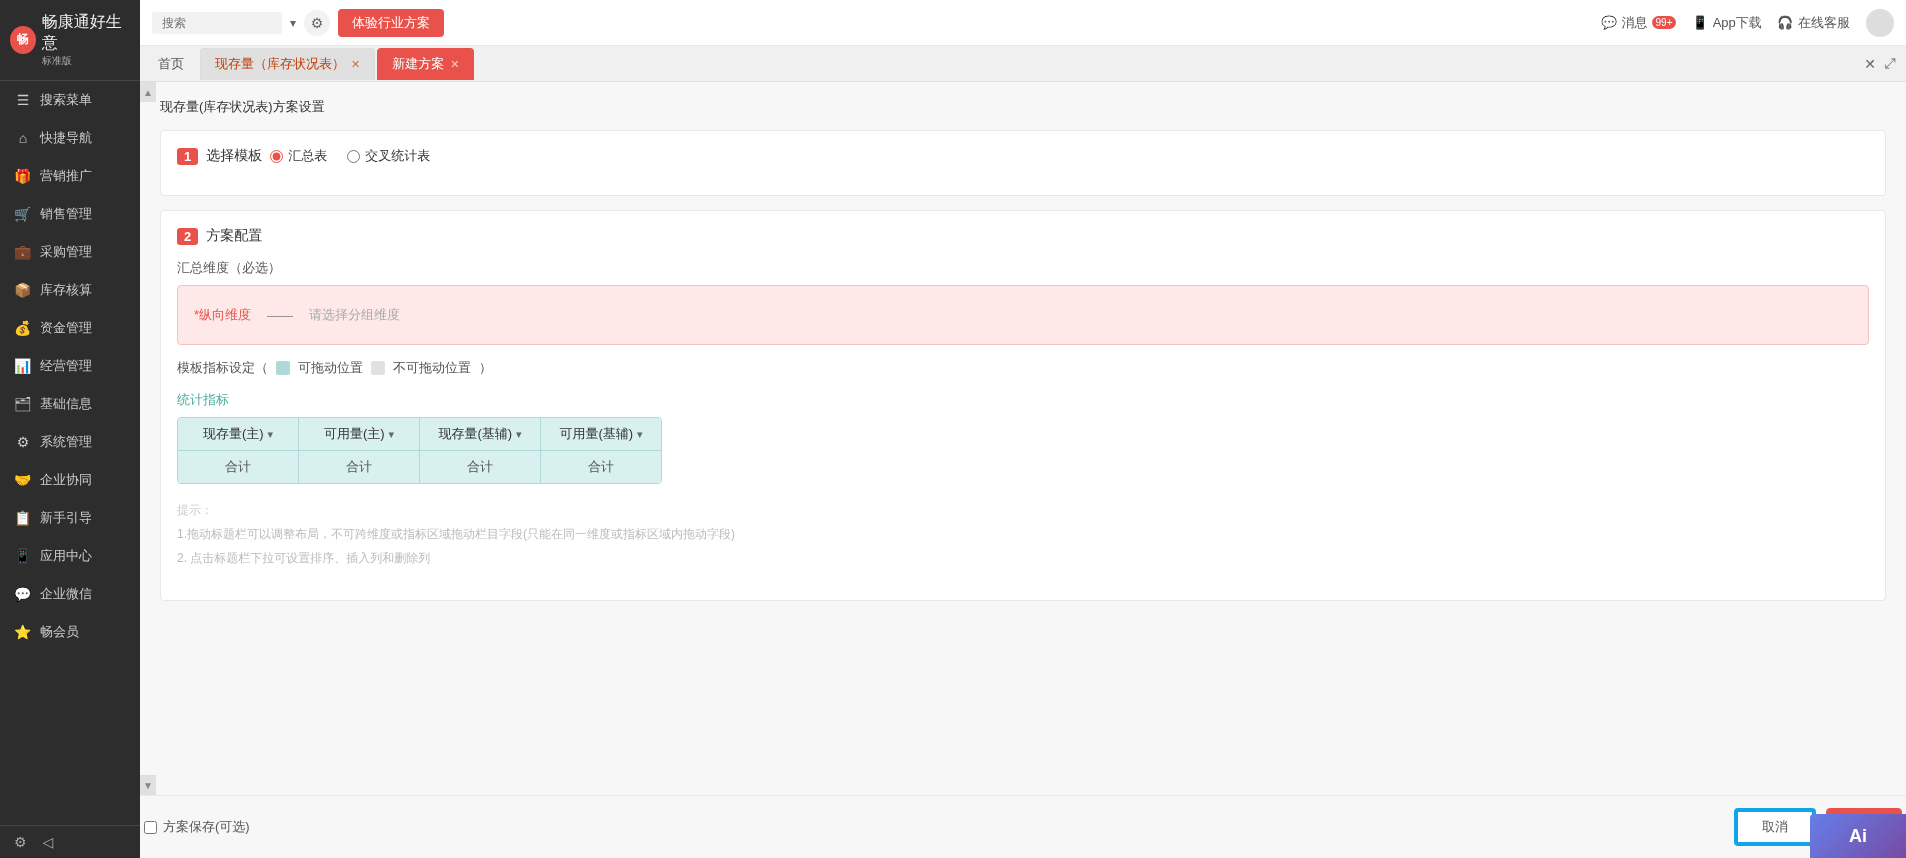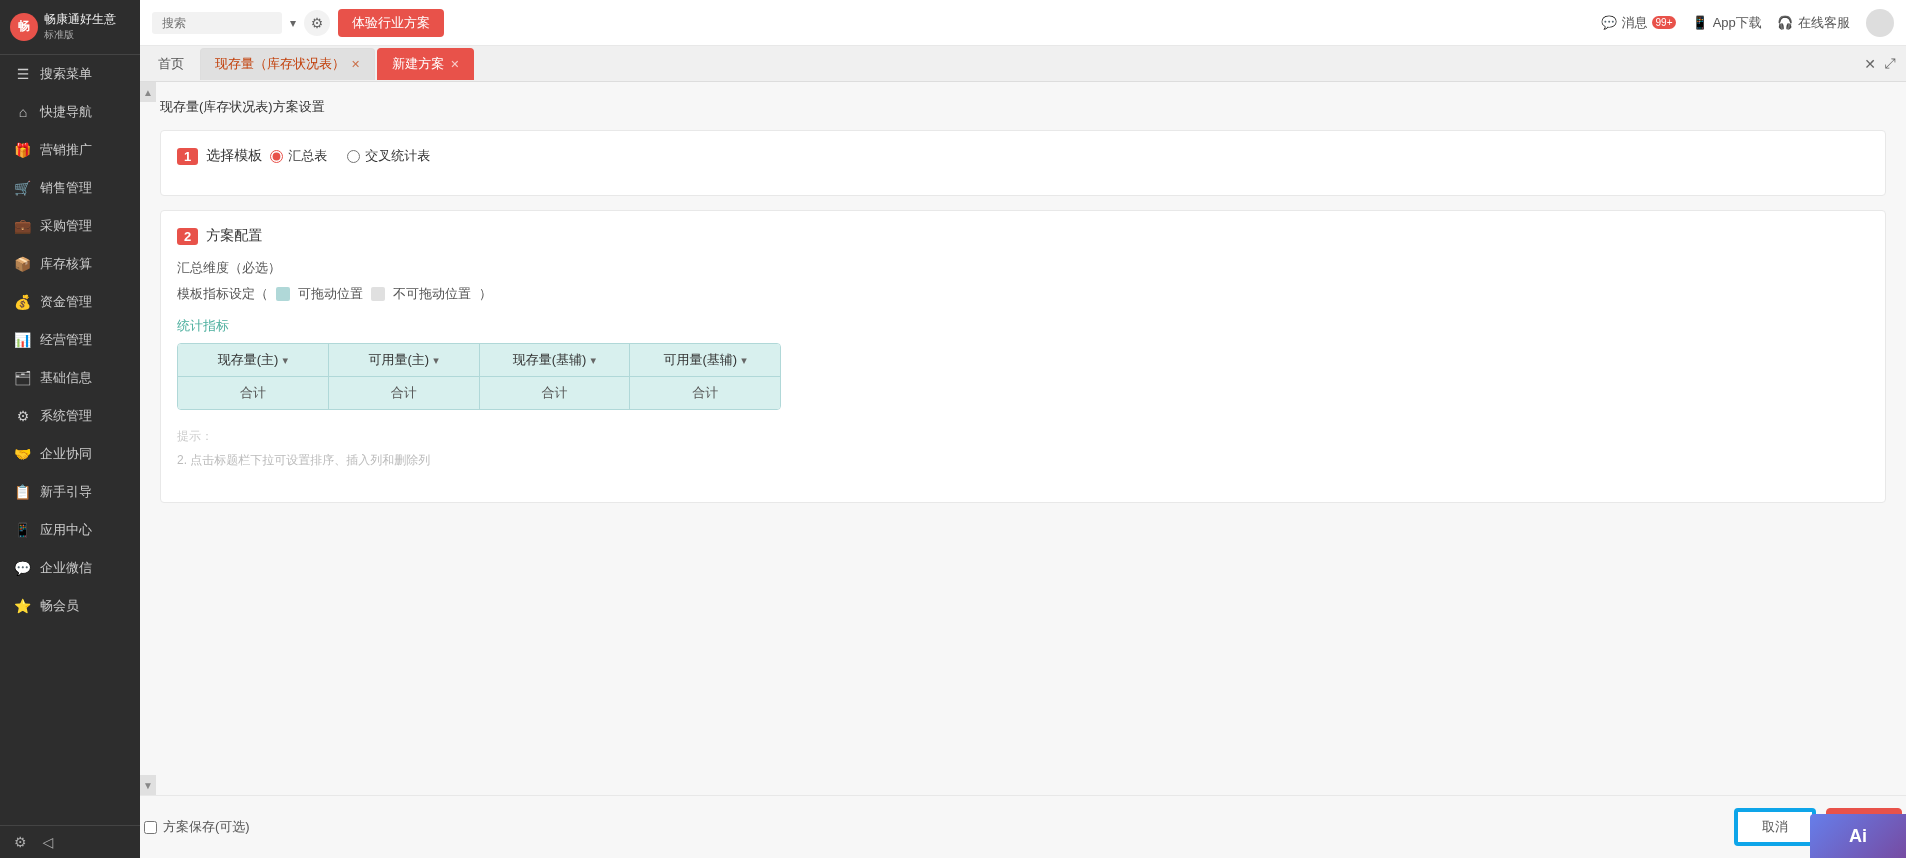--- a/index.html
+++ b/index.html
@@ -22,21 +22,21 @@
       align-items: center;
       gap: 6px;
     }
     .sidebar-logo-icon {
       width: 28px; height: 28px;
       background: #e8524a;
       border-radius: 50%;
       display: flex; align-items: center; justify-content: center;
       color: white; font-size: 12px; font-weight: bold;
     }
-    .sidebar-logo-text { font-size: 12px; color: #eee; line-height: 1.3; }
+    .sidebar-logo-text { font-size: 16px; color: #eee; line-height: 1.3; }
     .sidebar-logo-sub { font-size: 10px; color: #aaa; }
 
     .sidebar-scroll { flex: 1; overflow-y: auto; }
     .sidebar-scroll::-webkit-scrollbar { width: 4px; }
     .sidebar-scroll::-webkit-scrollbar-thumb { background: #555; }
 
     .sidebar-item {
       display: flex; align-items: center; gap: 8px;
       padding: 10px 14px;
       cursor: pointer;
@@ -314,21 +314,21 @@
     .stat-label {
       font-size: 13px;
       color: #4caf9e;
       font-weight: 500;
       margin-bottom: 8px;
     }
     .stat-table {
       border: 1px solid #b0d8d8;
       border-radius: 4px;
       overflow: hidden;
-      width: 604px;
+      width: 485px;
     }
     .stat-table-header {
       display: flex;
       background: #d8f0ee;
     }
     .stat-col {
       flex: 1;
       border-right: 1px solid #b0d8d8;
       text-align: center;
     }
@@ -562,20 +562,25 @@
     </div>
 
     <div class="section-card">
       <div class="step-header">
         <span class="step-badge">2</span>
         <span class="step-title">方案配置</span>
       </div>
 
       <div class="field-label">汇总维度（必选）</div>
 
+      <div class="dimension-area">
+        <span class="dimension-label">*纵向维度</span>
+        <span class="dimension-dash">——</span>
+        <span class="dimension-placeholder">请选择分组维度</span>
+      </div>
 
       <div class="indicator-settings">
         <div class="indicator-settings-label">
           <span>模板指标设定（</span>
           <span class="indicator-tag"></span>
           <span>可拖动位置</span>
           <span class="indicator-tag-inactive"></span>
           <span>不可拖动位置</span>
           <span>）</span>
         </div>
@@ -612,20 +617,21 @@
                 <span class="chevron-down">▾</span>
               </div>
               <div class="stat-col-body">合计</div>
             </div>
           </div>
         </div>
       </div>
 
       <div class="tips-area">
         <span class="tips-title">提示：</span>
+        <div>1.拖动标题栏可以调整布局，不可跨维度或指标区域拖动栏目字段(只能在同一维度或指标区域内拖动字段)</div>
         <div>2. 点击标题栏下拉可设置排序、插入列和删除列</div>
       </div>
     </div>
 
     <div class="scroll-btn scroll-btn-bottom">▼</div>
   </div>
 
   <div class="footer">
     <label class="save-option">
       <input type="checkbox" style="">

